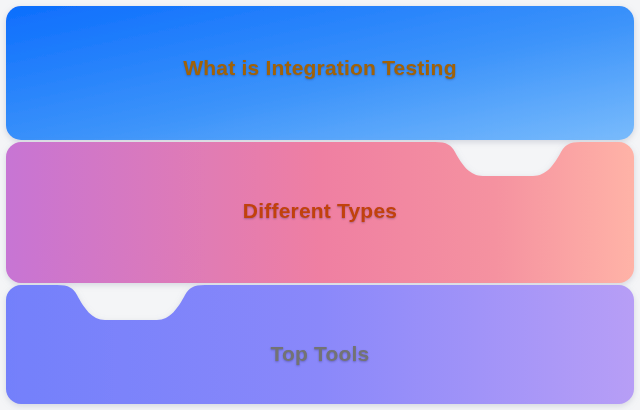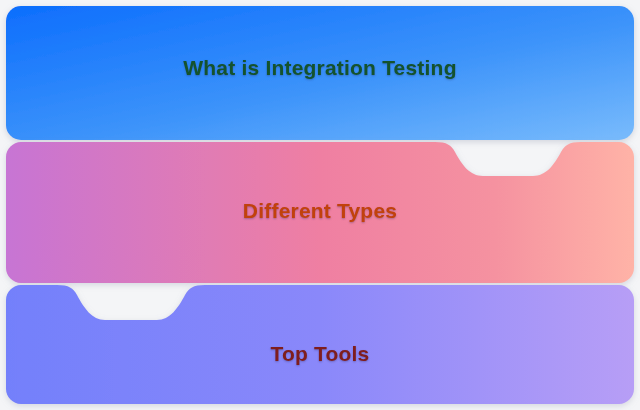--- a/index.html
+++ b/index.html
@@ -69,21 +69,21 @@
           <stop offset="0%" id="g1a" stop-color="#0d6efd"></stop>
           <stop offset="55%" stop-color="#3c93fa"></stop>
           <stop offset="100%" id="g1b" stop-color="#79bbfc"></stop>
         </linearGradient>
         <filter id="sh1" x="-10%" y="-10%" width="120%" height="140%">
           <feDropShadow dx="0" dy="2" stdDeviation="3" flood-color="#8a93a8" flood-opacity="0.35"></feDropShadow>
         </filter>
       </defs>
       <rect x="6" y="6" width="628" height="134" rx="15" ry="15" fill="url(#grad1)" filter="url(#sh1)"></rect>
     </svg>
-    <div class="card-label" id="label-card-1" style="color: #14532d;">What is Integration Testing</div>
+    <div class="card-label" id="label-card-1" style="color: #a16207;">What is Integration Testing</div>
   </div>
 
   <div class="card-layer">
     <svg class="card-svg" width="640" height="410" viewBox="0 0 640 410">
       <defs>
         <linearGradient id="grad2" x1="0" y1="0" x2="1" y2="0">
           <stop offset="0%" id="g2a" stop-color="#c774d4"></stop>
           <stop offset="50%" stop-color="#ef7fa2"></stop>
           <stop offset="78%" stop-color="#f592a0"></stop>
           <stop offset="100%" id="g2b" stop-color="#ffb3a7"></stop>
@@ -138,16 +138,16 @@
         L 619 285
         C 627 285 634 292 634 300
         L 634 389
         C 634 397 627 404 619 404
         L 21 404
         C 13 404 6 397 6 389
         L 6 300
         C 6 292 13 285 21 285
         Z" fill="url(#grad3)" filter="url(#sh3)"></path>
     </svg>
-    <div class="card-label" id="label-card-3" style="color: #7f1d1d;">Top Tools</div>
+    <div class="card-label" id="label-card-3" style="color: #737373;">Top Tools</div>
   </div>
 
 </div>
 
 </body></html>

